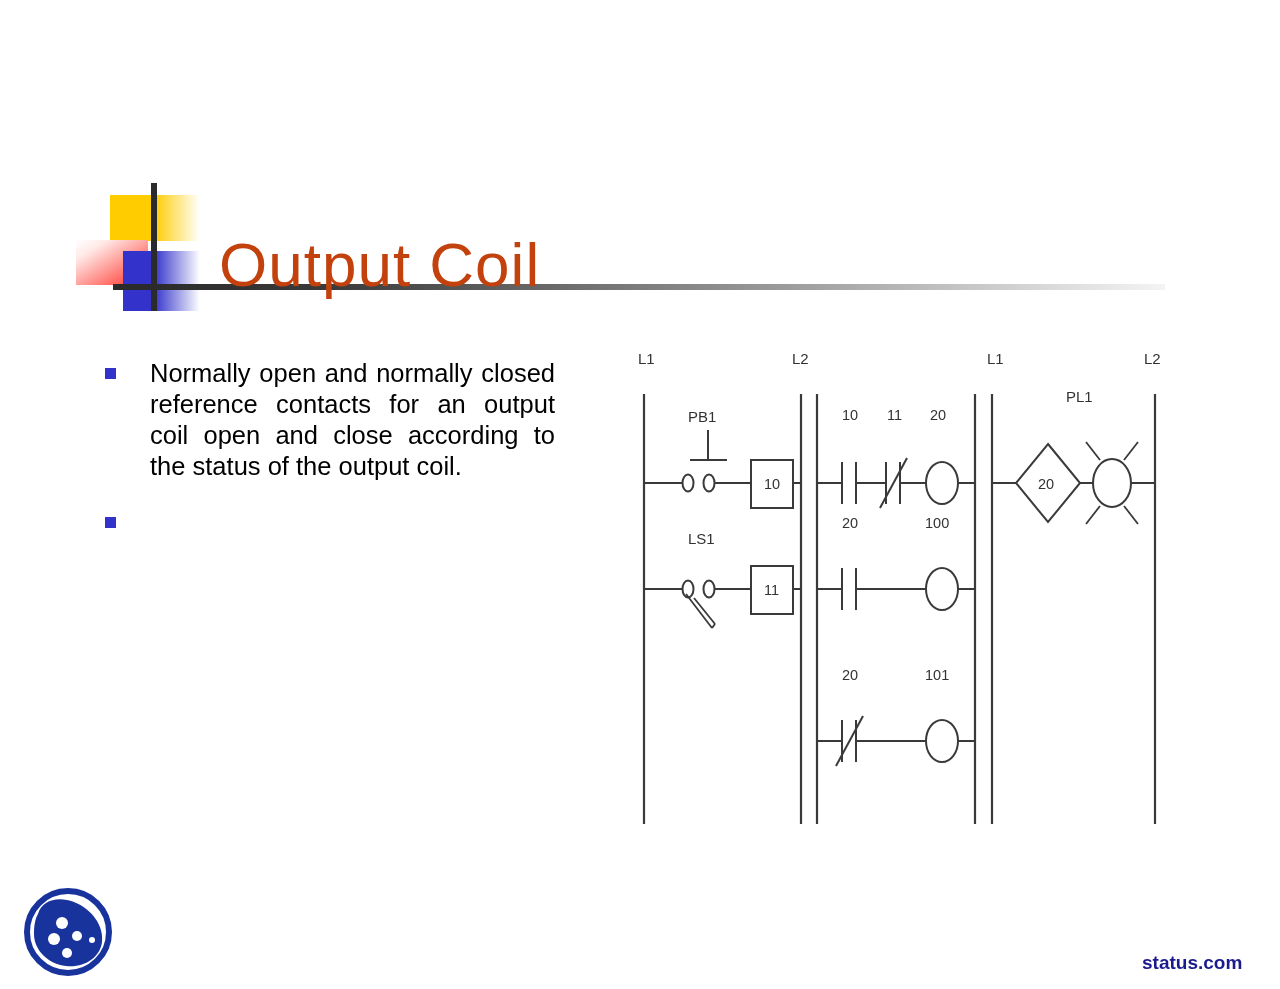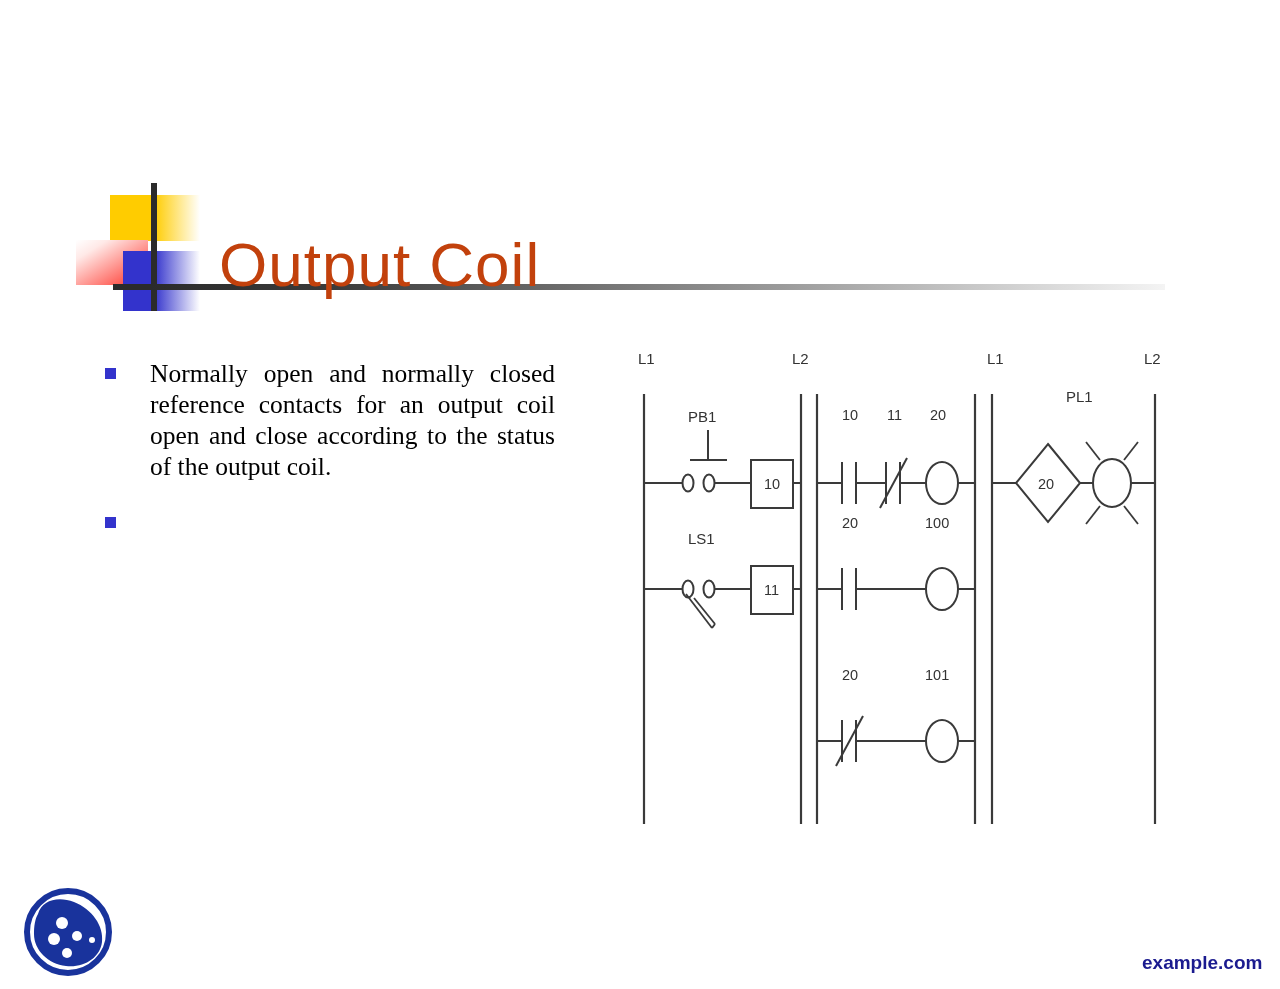--- a/index.html
+++ b/index.html
@@ -120,21 +120,20 @@
     background: #3333cc;
   }
   .bullet-text {
     font-size: 25.5px;
     line-height: 31px;
     color: #000000;
     text-align: justify;
     text-align-last: left;
     text-justify: inter-word;
     word-spacing: 0px;
-    font-family: Liberation Serif, serif;
   }
 
   
   #ladder-diagram {
     position: absolute;
     left: 620px;
     top: 336px;
     width: 560px;
     height: 500px;
   }
@@ -338,13 +337,13 @@
     <path d="M 20 30 C 24 16 40 12 56 18 C 74 25 86 42 84 58 C 82 74 66 84 48 82
              C 30 80 16 66 16 50 C 16 42 17 35 20 30 Z" fill="#19339c"></path>
     <circle cx="44" cy="39" r="6" fill="#ffffff"></circle>
     <circle cx="36" cy="55" r="6" fill="#ffffff"></circle>
     <circle cx="59" cy="52" r="5" fill="#ffffff"></circle>
     <circle cx="49" cy="69" r="5" fill="#ffffff"></circle>
     <circle cx="74" cy="56" r="3" fill="#ffffff"></circle>
   </svg>
 </div>
 
-<div id="docsity-url">example.com</div>
+<div id="docsity-url">status.com</div>
 
 </body></html>

